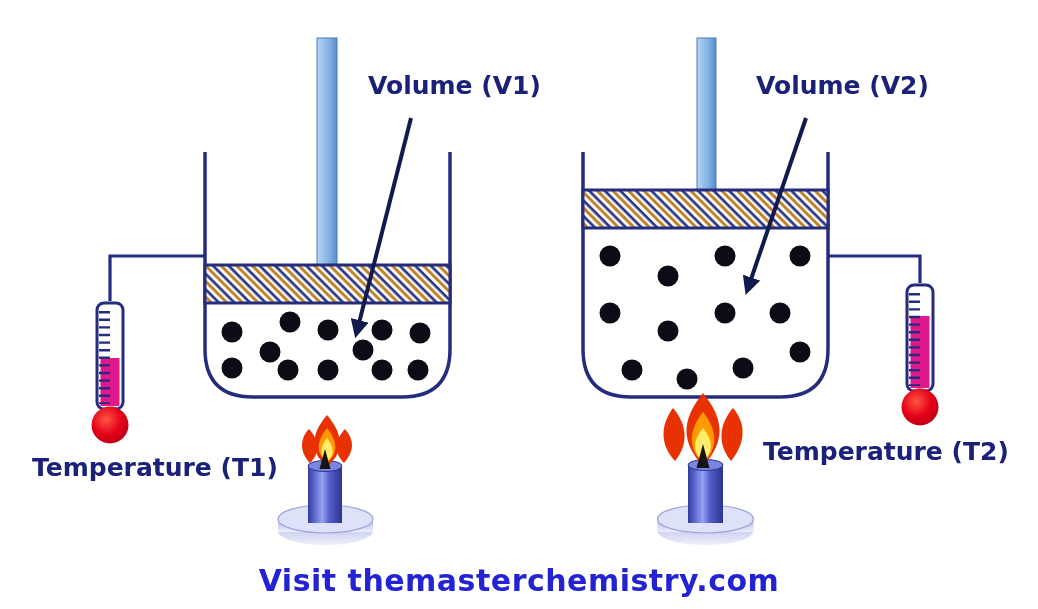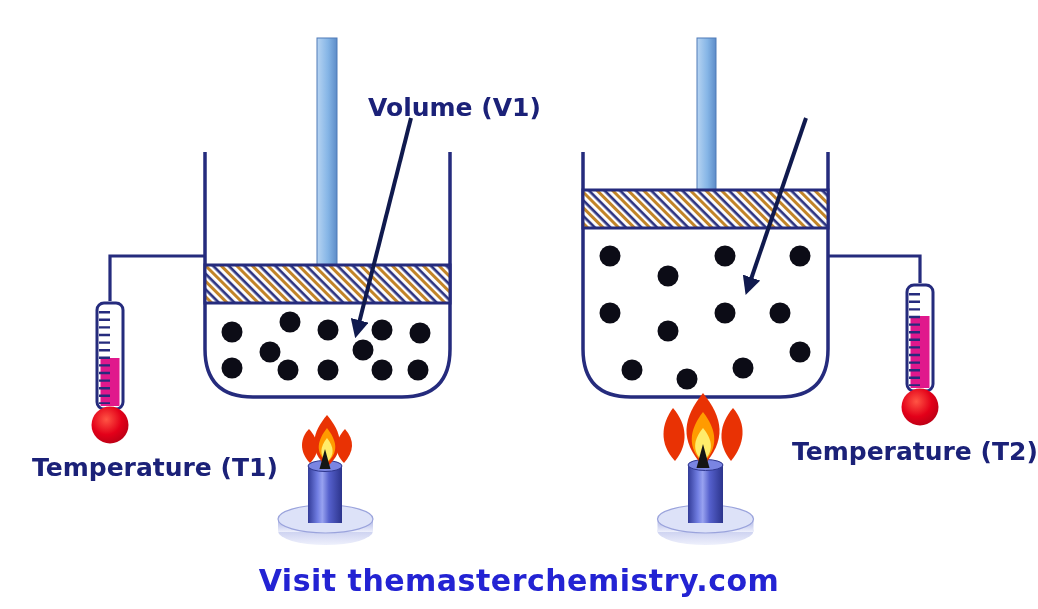--- a/index.html
+++ b/index.html
@@ -163,18 +163,19 @@
           <path d="M673,408 C687,424 689,444 675,461 C659,444 661,424 673,408 Z" fill="#e93204"></path>
           <path d="M733,408 C747,424 745,444 731,461 C717,444 719,424 733,408 Z" fill="#e93204"></path>
           <path d="M703,412 C717,430 719,448 703,463 C687,448 689,430 703,412 Z" fill="#ff9b00"></path>
           <path d="M703,428 C713,440 714,452 703,461 C692,452 693,440 703,428 Z" fill="#ffec6a"></path>
           <polygon points="703,444 696.5,468 709.5,468" fill="#151515"></polygon>
         </g>
       </g>
     </g>
   </svg>
 
-  <div class="diagram-label" style="left:368px;top:71px;margin-top:22px;">Volume (V1)</div>
+  <div class="diagram-label" style="left:368px;top:71px;">Volume (V1)</div>
+  <div class="diagram-label" style="left:756px;top:71px;">Volume (V2)</div>
   <div class="diagram-label" style="left:32px;top:453px;">Temperature (T1)</div>
-  <div class="diagram-label" style="left:792px;top:437px;">Temperature (T2)</div>
+  <div class="diagram-label" style="left:763px;top:437px;">Temperature (T2)</div>
 
   <div class="footer-link">Visit themasterchemistry.com</div>
 </div>
 
 </body></html>

